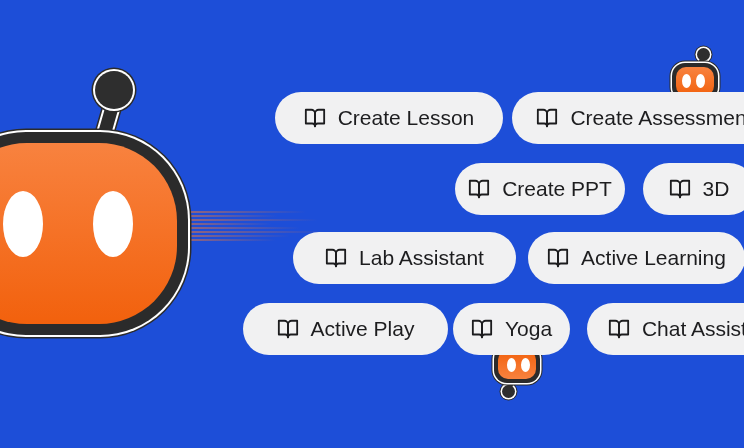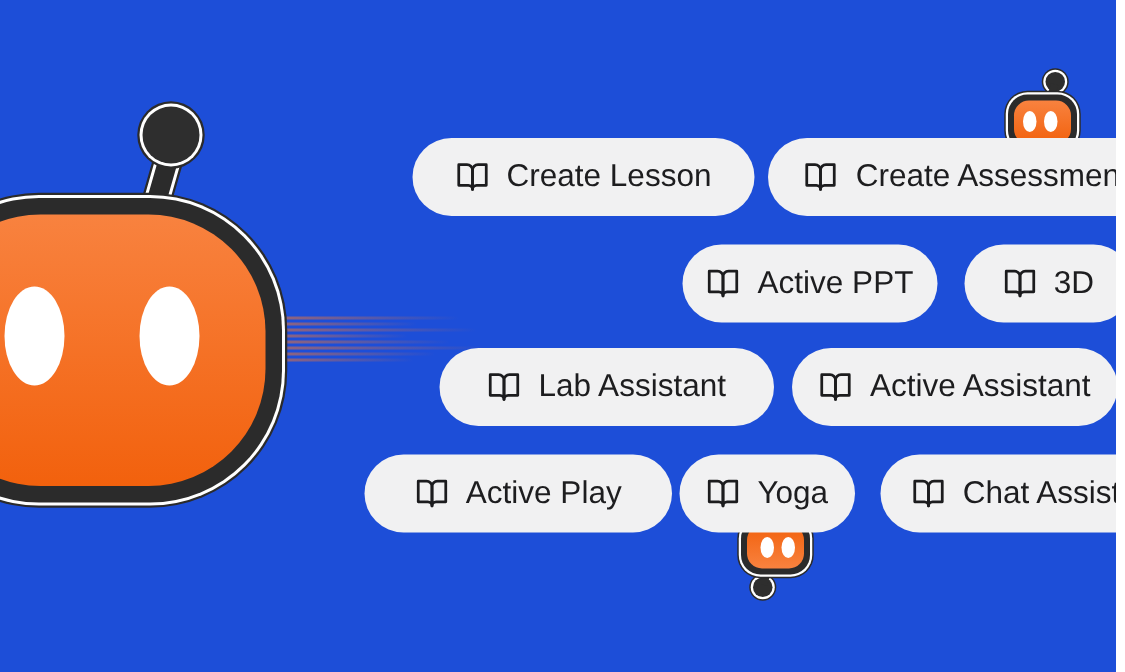--- a/index.html
+++ b/index.html
@@ -167,21 +167,21 @@
         <path d="M22 3h-6a4 4 0 0 0-4 4v14a3 3 0 0 1 3-3h7z"></path>
       </svg>
     <span>Create Assessment</span>
   </button>
 
   <button class="chip" style="left:455px; top:163px; width:170px">
     <svg width="22" height="22" viewBox="0 0 24 24" fill="none" stroke="#1C1C1E" stroke-width="2" stroke-linecap="round" stroke-linejoin="round">
         <path d="M2 3h6a4 4 0 0 1 4 4v14a3 3 0 0 0-3-3H2z"></path>
         <path d="M22 3h-6a4 4 0 0 0-4 4v14a3 3 0 0 1 3-3h7z"></path>
       </svg>
-    <span>Active PPT</span>
+    <span>Create PPT</span>
   </button>
   <button class="chip" style="left:643px; top:163px; width:112px">
     <svg width="22" height="22" viewBox="0 0 24 24" fill="none" stroke="#1C1C1E" stroke-width="2" stroke-linecap="round" stroke-linejoin="round">
         <path d="M2 3h6a4 4 0 0 1 4 4v14a3 3 0 0 0-3-3H2z"></path>
         <path d="M22 3h-6a4 4 0 0 0-4 4v14a3 3 0 0 1 3-3h7z"></path>
       </svg>
     <span>3D</span>
   </button>
 
   <button class="chip" style="left:293px; top:232px; width:223px">
@@ -189,21 +189,21 @@
         <path d="M2 3h6a4 4 0 0 1 4 4v14a3 3 0 0 0-3-3H2z"></path>
         <path d="M22 3h-6a4 4 0 0 0-4 4v14a3 3 0 0 1 3-3h7z"></path>
       </svg>
     <span>Lab Assistant</span>
   </button>
   <button class="chip" style="left:528px; top:232px; width:217px">
     <svg width="22" height="22" viewBox="0 0 24 24" fill="none" stroke="#1C1C1E" stroke-width="2" stroke-linecap="round" stroke-linejoin="round">
         <path d="M2 3h6a4 4 0 0 1 4 4v14a3 3 0 0 0-3-3H2z"></path>
         <path d="M22 3h-6a4 4 0 0 0-4 4v14a3 3 0 0 1 3-3h7z"></path>
       </svg>
-    <span>Active Assistant</span>
+    <span>Active Learning</span>
   </button>
 
   <button class="chip" style="left:243px; top:303px; width:205px">
     <svg width="22" height="22" viewBox="0 0 24 24" fill="none" stroke="#1C1C1E" stroke-width="2" stroke-linecap="round" stroke-linejoin="round">
         <path d="M2 3h6a4 4 0 0 1 4 4v14a3 3 0 0 0-3-3H2z"></path>
         <path d="M22 3h-6a4 4 0 0 0-4 4v14a3 3 0 0 1 3-3h7z"></path>
       </svg>
     <span>Active Play</span>
   </button>
   <button class="chip" style="left:453px; top:303px; width:117px">

